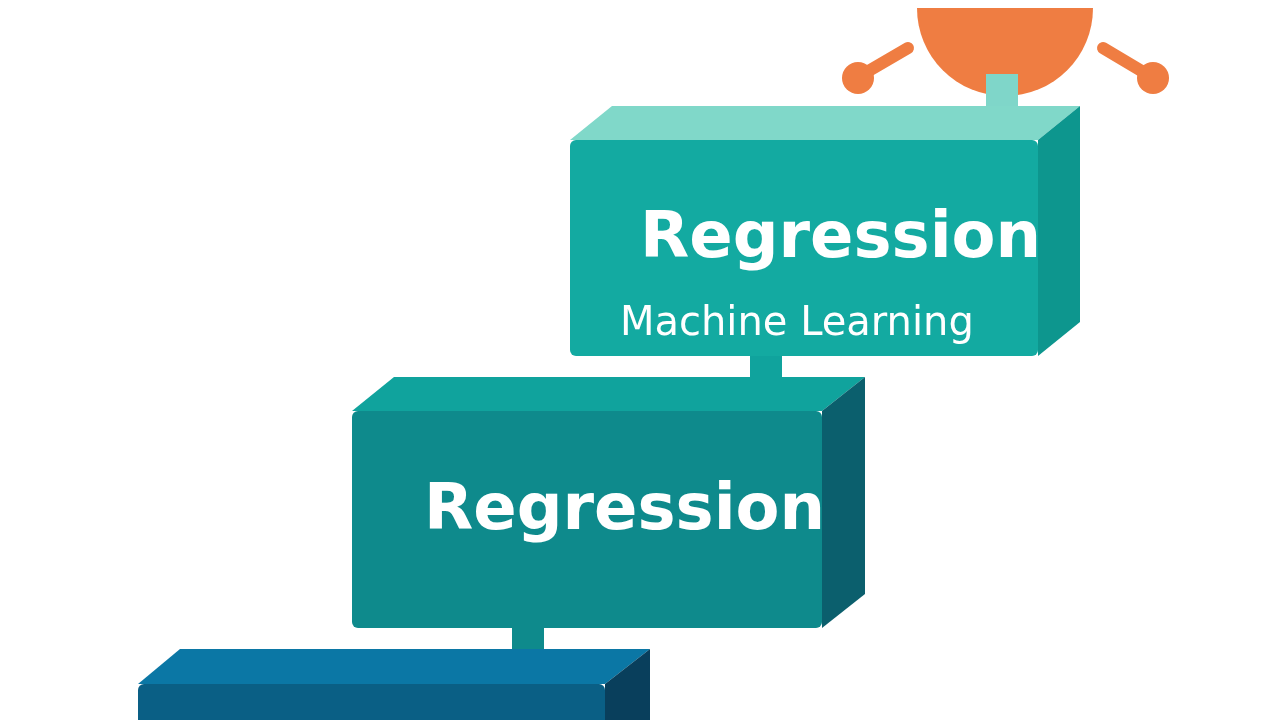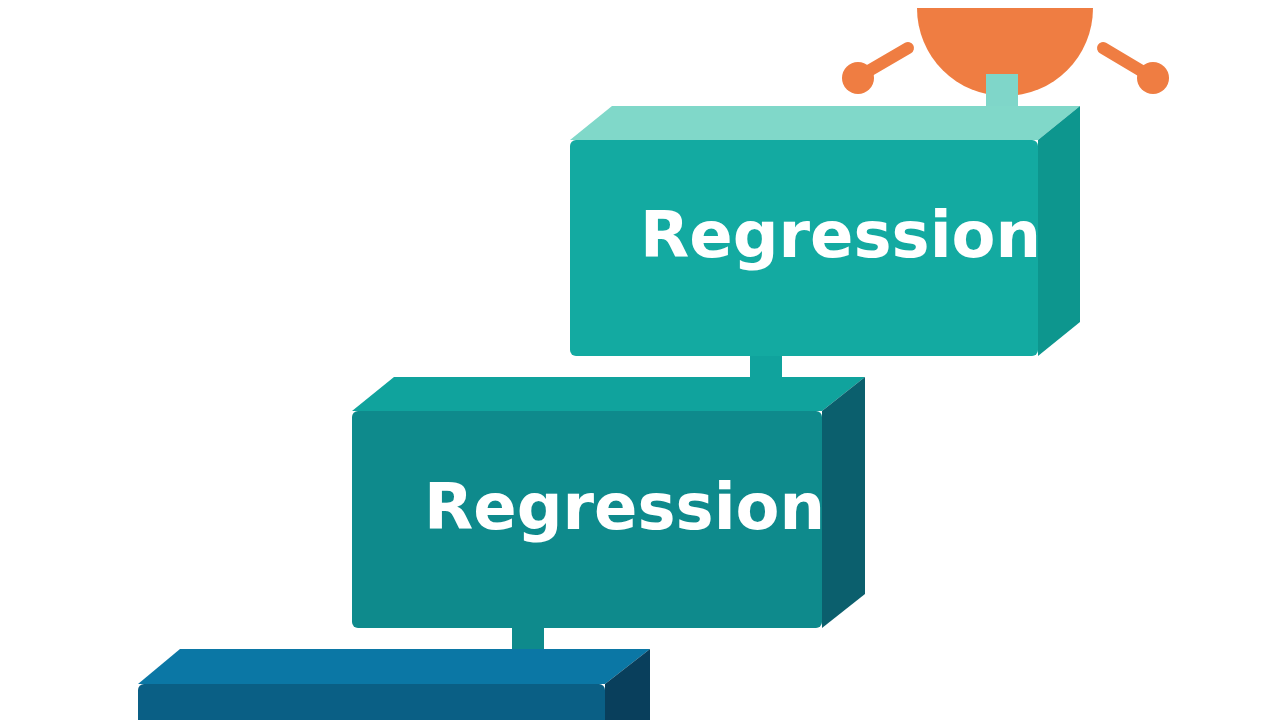--- a/index.html
+++ b/index.html
@@ -42,15 +42,16 @@
     </g>
 
     <g>
       <polygon points="138,676 180,641 650,641 605,676" fill="#0b77a5"></polygon>
       <polygon points="605,676 650,641 650,720 605,720" fill="#093f5c"></polygon>
       <rect x="138" y="676" width="467" height="60" rx="6" fill="#0a5f85"></rect>
     </g>
   </svg>
 
   <div class="label title" style="left:640px; top:190px;">Regression</div>
+  <div class="label sub" style="left:620px; top:290px;">Machine Learning</div>
 
   <div class="label title" style="left:424px; top:462px;">Regression</div>
 </div>
 
 </body></html>

